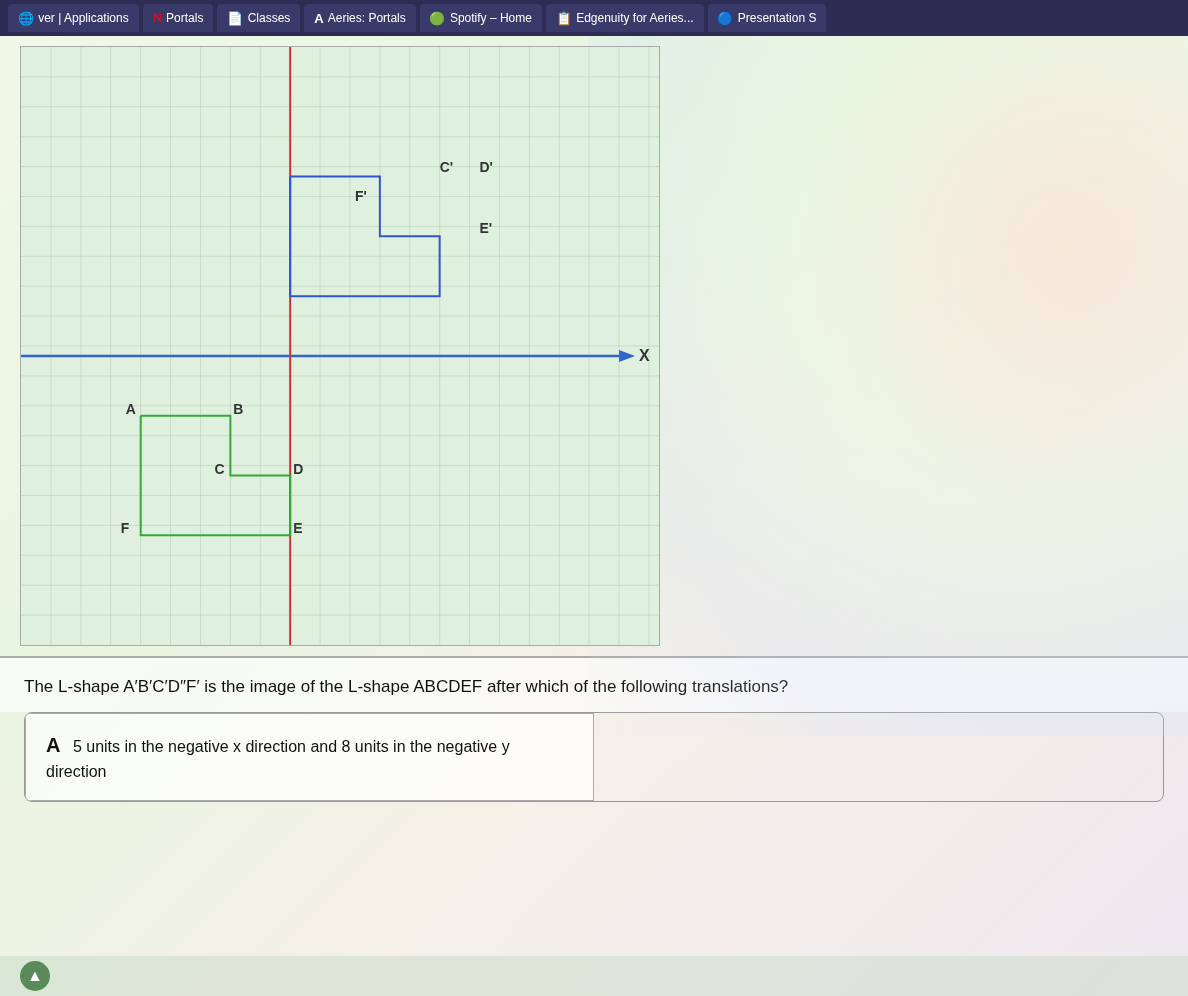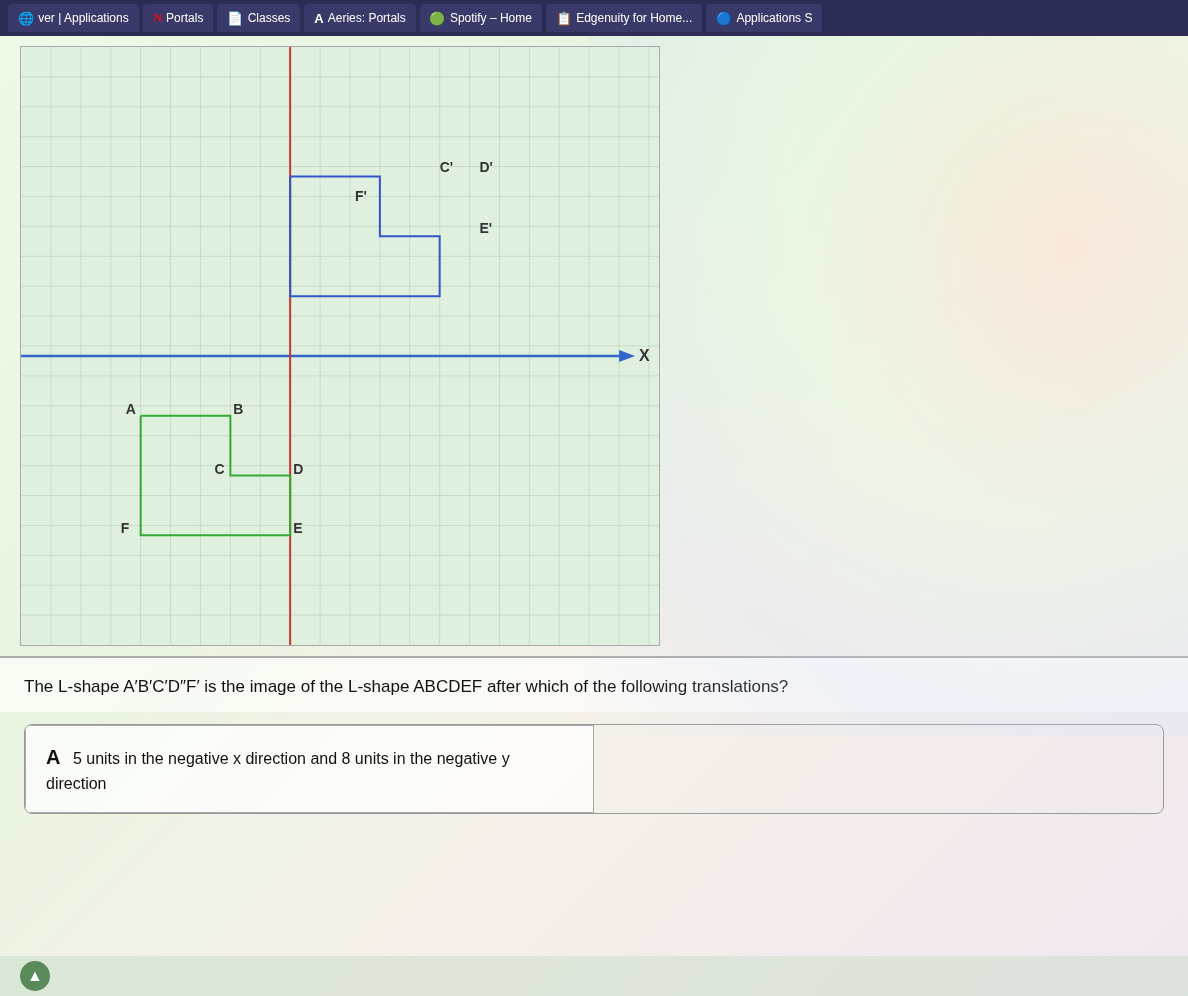--- a/index.html
+++ b/index.html
@@ -83,21 +83,21 @@
       line-height: 1.5;
       border-top: 2px solid #aaa;
       background: rgba(255,255,255,0.6);
     }
 
     
     .answers-grid {
       display: grid;
       grid-template-columns: 1fr 1fr;
       gap: 0;
-      margin: 12px 24px;
+      margin: 0 24px;
       border: 1px solid #999;
       border-radius: 8px;
       overflow: hidden;
     }
 
     .answer-cell {
       padding: 16px 20px;
       font-size: 16px;
       line-height: 1.5;
       color: #111;
@@ -156,25 +156,25 @@
   <div class="tab-item">
     <span class="tab-icon" style="font-weight:bold;">A</span>
     <span>Aeries: Portals</span>
   </div>
   <div class="tab-item">
     <span class="tab-icon">🟢</span>
     <span>Spotify – Home</span>
   </div>
   <div class="tab-item">
     <span class="tab-icon">📋</span>
-    <span>Edgenuity for Home...</span>
+    <span>Edgenuity for Aeries...</span>
   </div>
   <div class="tab-item">
     <span class="tab-icon">🔵</span>
-    <span>Applications S</span>
+    <span>Presentation S</span>
   </div>
 </div>
 
 <div class="main-content">
   <div class="bg-swirl"></div>
 
   <div class="graph-container">
     <svg class="grid-canvas" viewBox="0 0 640 600" xmlns="http://www.w3.org/2000/svg">
 
       <rect width="640" height="600" fill="#dff0df"></rect>

